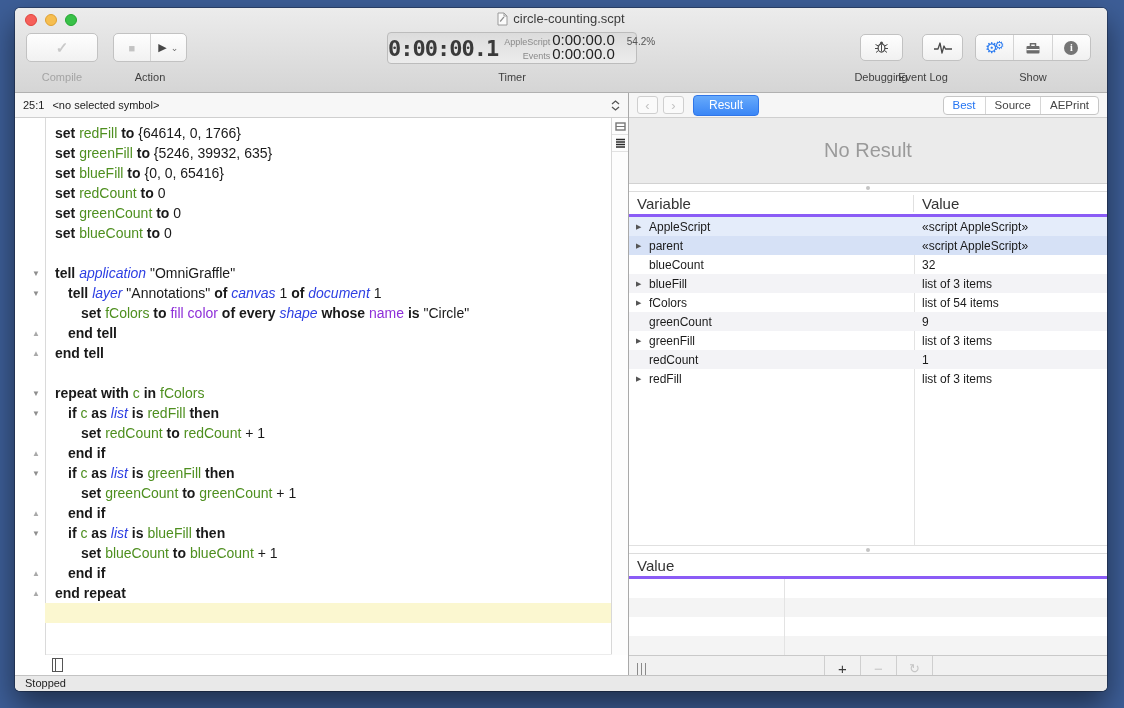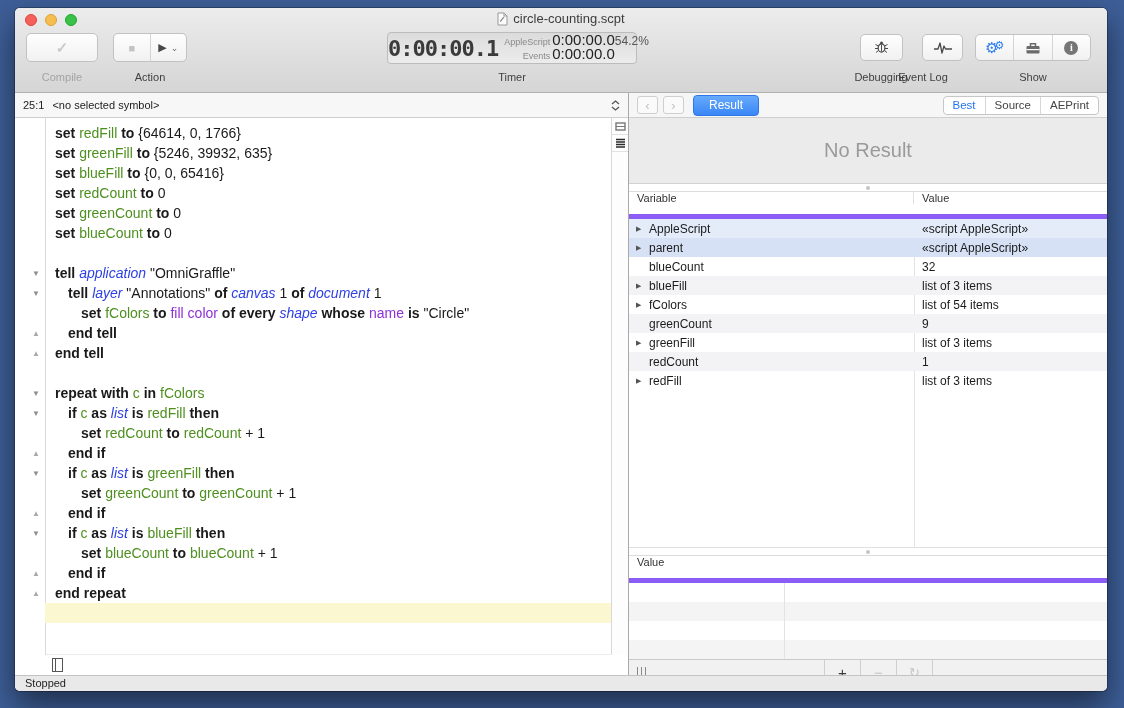--- a/index.html
+++ b/index.html
@@ -30,21 +30,21 @@
   .glyph-play{color:#474747;font-size:11px;}
   .glyph-chev{color:#6d6d6d;font-size:9px;margin-left:4px;}
   .timerbox{position:absolute;left:372px;top:24px;width:250px;height:32px;border:1px solid #bcbcbc;border-radius:4px;
             background:linear-gradient(#dcdcdc,#ececec);display:flex;align-items:center;box-sizing:border-box;}
   .digits{width:126px;text-align:center;font-family:"DejaVu Sans Mono",monospace;font-weight:bold;
           font-size:22px;letter-spacing:-1px;color:#3a3a3a;}
   .timerinfo{flex:1;font-size:9px;line-height:11px;color:#8a8a8a;}
   .timerinfo .row{display:flex;align-items:baseline;white-space:nowrap;}
   .timerinfo .lab{width:52px;text-align:right;margin-right:2px;}
   .timerinfo .val{font-size:15px;color:#222;}
-  .timerinfo .cpu{font-size:12px;color:#555;margin-left:0px;}
+  .timerinfo .cpu{font-size:10px;color:#555;margin-left:12px;}
   .showseg .cell{width:38px;}
   .gears{color:#2e7df0;line-height:1;}
   .gears .g1{font-size:15px;}
   .gears .g2{font-size:11px;margin-left:-4px;vertical-align:4px;}
   .infoicon{width:14px;height:14px;border-radius:50%;background:#757575;color:#fff;font-size:10px;font-weight:bold;
             display:flex;align-items:center;justify-content:center;font-family:"Liberation Serif",serif;}
   
   .content{position:absolute;top:85px;left:0;right:0;bottom:16px;display:flex;}
   .left-pane{width:613px;display:flex;flex-direction:column;background:#fff;}
   .navbar{height:24px;border-bottom:1px solid #cfcfcf;background:#f7f7f7;display:flex;align-items:center;
@@ -80,21 +80,21 @@
   .modeseg{margin-left:auto;display:flex;border:1px solid #c6c6c6;border-radius:4px;overflow:hidden;background:#fff;font-size:11.5px;}
   .modeseg .m{padding:2px 9px 3px;color:#444;border-left:1px solid #d6d6d6;}
   .modeseg .m:first-child{border-left:none;}
   .modeseg .m.active{color:#2374f2;}
   .noresult{height:65px;background:#ebebeb;border-bottom:1px solid #d2d2d2;display:flex;align-items:center;
             justify-content:center;font-size:20px;color:#9a9a9a;flex:none;}
   .vsplit{height:7px;background:#fff;position:relative;flex:none;border-bottom:1px solid #dcdcdc;}
   .vsplit::after{content:"";position:absolute;left:50%;top:2px;width:4px;height:4px;margin-left:-2px;
                  border-radius:50%;background:#c4c4c4;}
   .vsplit.mid{border-top:1px solid #e0e0e0;}
-  .thead{height:22px;display:flex;font-size:11px;color:#333;align-items:flex-start;border-bottom:5px solid #8b5cf6;flex:none;}
+  .thead{height:22px;display:flex;font-size:15px;color:#333;align-items:center;border-bottom:3px solid #8b5cf6;flex:none;}
   .thead .c1{width:285px;padding-left:8px;box-sizing:border-box;border-right:1px solid #e0e0e0;display:flex;align-items:center;}
   .thead.expr .c1{width:155px;}
   .thead .c2{flex:1;padding-left:8px;display:flex;align-items:center;}
   .varbody{height:328px;position:relative;flex:none;overflow:hidden;}
   .coldiv{position:absolute;left:285px;top:0;bottom:0;width:1px;background:#e3e3e3;}
   .vrow{height:19px;display:flex;align-items:center;font-size:12px;color:#1b1b1b;position:relative;}
   .vrow .c1{width:285px;box-sizing:border-box;display:flex;align-items:center;padding-left:7px;}
   .vrow .c2{flex:1;padding-left:8px;}
   .vrow .disc{width:13px;font-size:7px;color:#555;flex:none;}
   .bg-blue1{background:#e4ecfa;}

